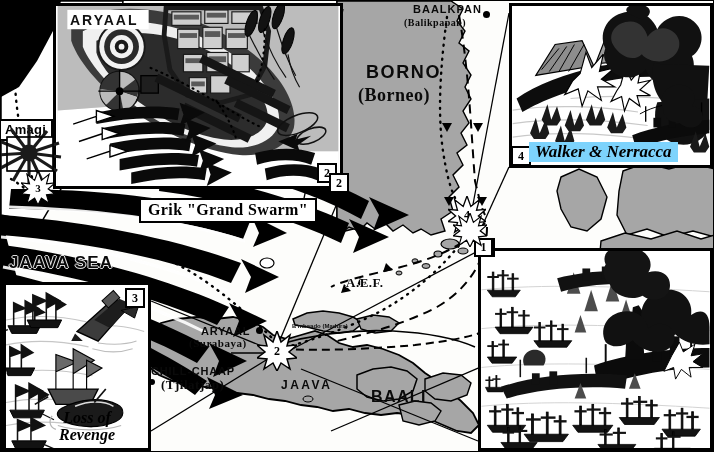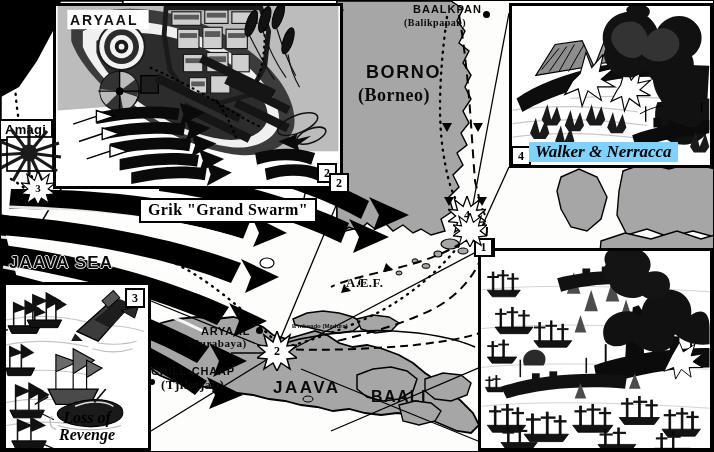--- a/index.html
+++ b/index.html
@@ -29,21 +29,21 @@
     line-height:1.05;
     text-shadow:
        1px 0 0 rgba(255,255,255,.85),-1px 0 0 rgba(255,255,255,.85),
        0 1px 0 rgba(255,255,255,.85),0 -1px 0 rgba(255,255,255,.85);
   }
   .lbl-borno{font-size:18px;letter-spacing:1.6px;text-shadow:none;}
   .lbl-borno2{font-family:"Liberation Serif",serif;font-size:18px;font-weight:700;text-shadow:none;}
   .lbl-baalkpan{font-size:11px;letter-spacing:1px;text-shadow:none;}
   .lbl-baalkpan2{font-family:"Liberation Serif",serif;font-size:10px;font-weight:700;text-shadow:none;}
   .lbl-jaavasea{font-size:17px;letter-spacing:1.1px;}
-  .lbl-jaava{font-size:17px;letter-spacing:2.5px;text-shadow:none;}
+  .lbl-jaava{font-size:12px;letter-spacing:2.5px;text-shadow:none;margin-left:8px;}
   .lbl-baali{font-size:16px;letter-spacing:1.4px;text-shadow:none;}
   .lbl-aryaal-j{font-size:11px;letter-spacing:.8px;text-shadow:none;}
   .lbl-surabaya{font-family:"Liberation Serif",serif;font-size:11px;font-weight:700;text-shadow:none;}
   .lbl-chill{font-size:11px;letter-spacing:.8px;text-shadow:none;}
   .lbl-tjilatjap{font-family:"Liberation Serif",serif;font-size:13px;font-weight:700;text-shadow:none;}
   .lbl-aef{font-family:"Liberation Serif",serif;font-size:13px;font-weight:700;letter-spacing:.5px;}
   .lbl-mbaado-small{font-size:6px;letter-spacing:0;font-weight:700;line-height:1.0;text-shadow:none;color:#111;}
 
   .city-dot{position:absolute;width:7px;height:7px;border-radius:50%;background:#000;}
 

